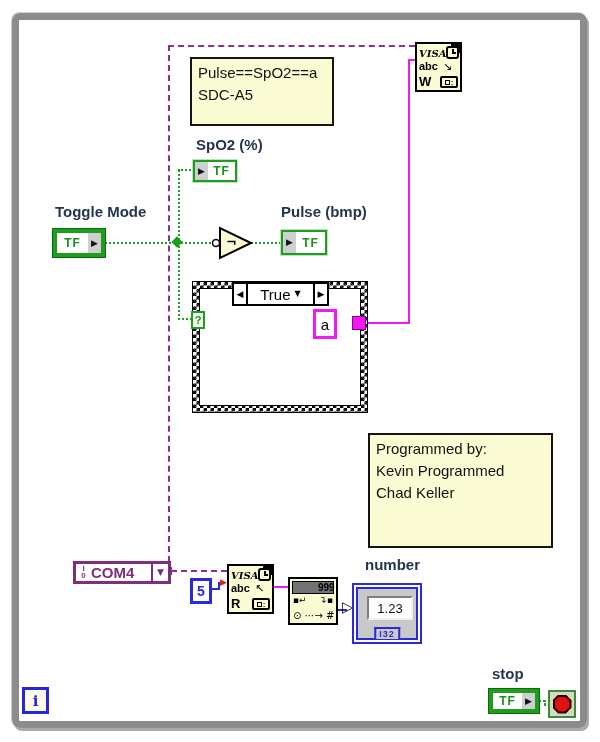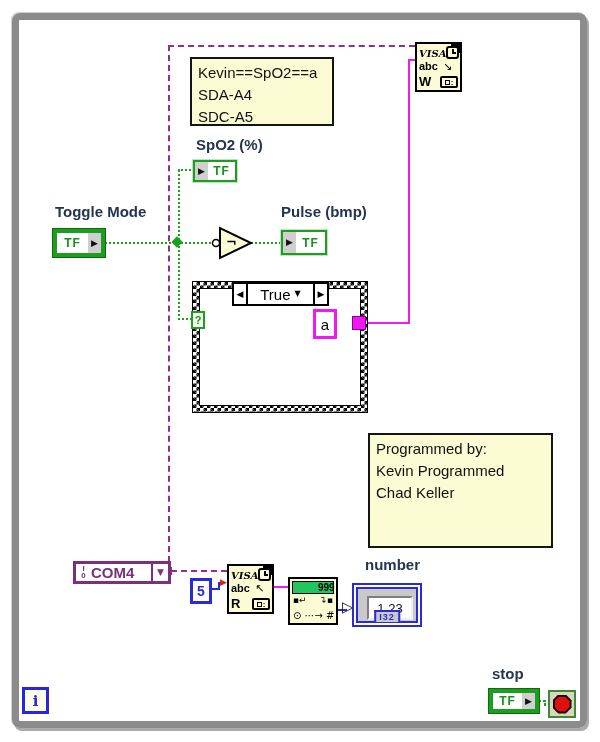--- a/index.html
+++ b/index.html
@@ -119,34 +119,34 @@
 
   
   .num-const { left:190px; top:578px; width:22px; height:26px;
     background:#fff; border:3px solid #2B2BD5; display:flex; align-items:center;
     justify-content:center; color:#2B2BD5; font-size:14px; font-weight:700; }
 
   
   .scan { left:288px; top:577px; width:50px; height:48px;
     background:#FCFCD4; border:2px solid #000; }
   .scan-top { position:absolute; top:2px; left:2px; right:2px; height:13px;
-    border:1px solid #000; display:flex; align-items:stretch; background:#22c55e;gap:25px; }
+    border:1px solid #000; display:flex; align-items:stretch; background:#737373;gap:25px; }
   .scan-checker { width:10px;
     background-image:
       linear-gradient(45deg,#000 25%,transparent 25%,transparent 75%,#000 75%),
       linear-gradient(45deg,#000 25%,#fff 25%,#fff 75%,#000 75%);
     background-size:5px 5px; background-position:0 0,2.5px 2.5px; }
   .scan-999 { flex:1; display:flex; align-items:center; justify-content:center;
     font-size:10px; font-weight:700; color:#000; }
   .scan-row2 { position:absolute; top:17px; left:3px; right:3px;
     display:flex; justify-content:space-between; font-size:9px; color:#000; }
   .scan-row3 { position:absolute; bottom:2px; left:3px; font-size:10px; color:#000; white-space:nowrap; }
 
   
-  .num-ind { left:352px; top:583px; width:70px; height:44px;
+  .num-ind { left:352px; top:583px; width:70px; height:61px;
     border:2px solid #2B2BD5; background:#fff; padding:2px; }
   .num-ind-inner { position:relative; width:100%; height:100%;
     border:2px solid #2B2BD5; background:#C9C9C9; }
   .num-value { position:absolute; left:9px; top:7px; width:46px; height:24px;
     background:#fff; border-top:2px solid #7E7E7E; border-left:2px solid #7E7E7E;
     border-right:2px solid #EFEFEF; border-bottom:2px solid #EFEFEF;
     display:flex; align-items:center; justify-content:center;
     font-size:13px; color:#111; }
   .num-repr { position:absolute; bottom:-1px; left:50%; transform:translateX(-50%);
     border:2px solid #2B2BD5; border-bottom:none; background:#C9C9C9;
@@ -197,22 +197,21 @@
   <div class="abs wpk" style="left:408px;top:59px;width:7px;height:2px;"></div>
   <div class="abs wpk" style="left:274px;top:586px;width:14px;height:2px;"></div>
 
   <div class="abs wb" style="left:211px;top:588px;width:8px;height:2px;"></div>
   <div class="abs wb" style="left:218px;top:582px;width:2px;height:8px;"></div>
   <div class="abs wb" style="left:218px;top:582px;width:6px;height:2px;"></div>
   <div class="abs wb" style="left:338px;top:609px;width:9px;height:2px;"></div>
   <span class="abs glyph red-arrow" style="left:220px;top:578px;">▶</span>
 
   <div class="abs comment" style="left:190px;top:57px;width:144px;height:69px;">
-    <div class="cline">Kevin==SpO2==a</div>
-    <div class="cline">SDA-A4</div>
+    <div class="cline">Pulse==SpO2==a</div>
     <div class="cline">SDC-A5</div>
   </div>
 
   <div class="abs visa" style="left:415px;top:42px;">
     <span class="v-title">VISA</span>
     <span class="v-corner"></span>
     <span class="v-clock"></span>
     <span class="v-abc">abc</span>
     <span class="v-arrow glyph">↘</span>
     <span class="v-letter">W</span>

